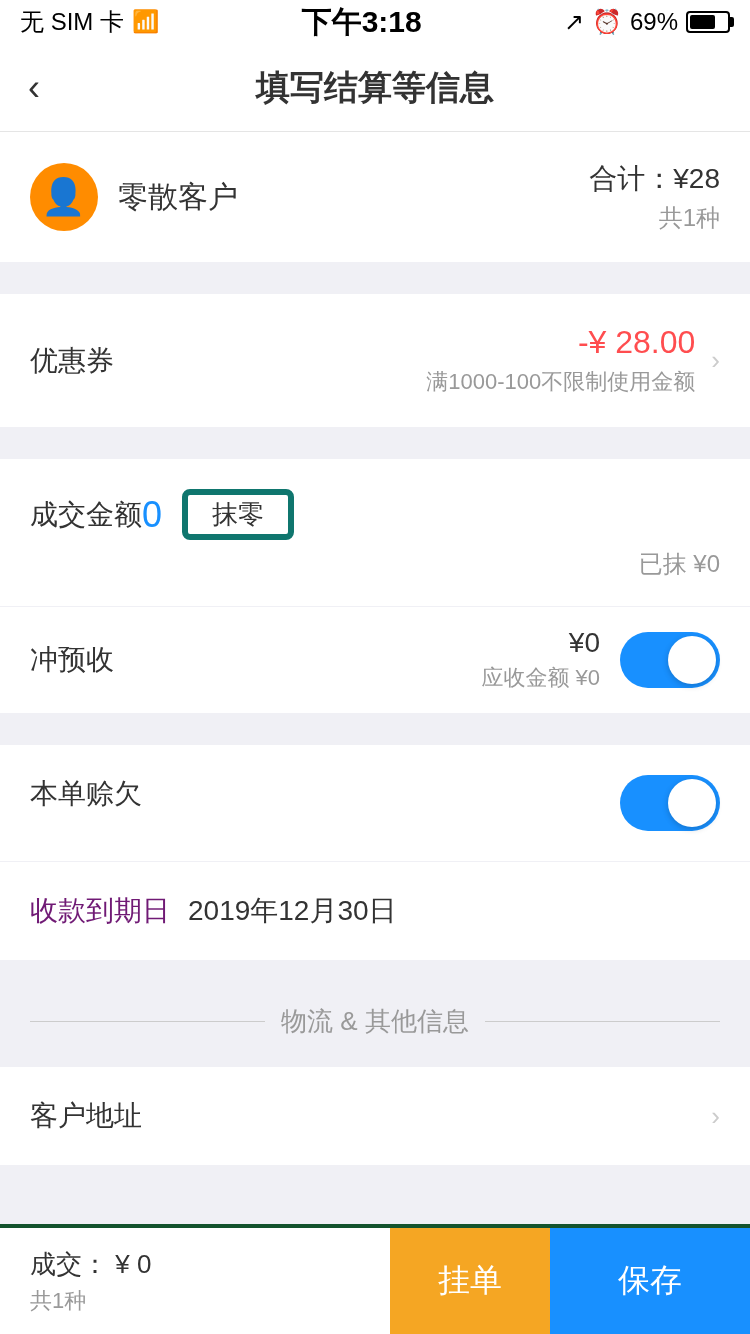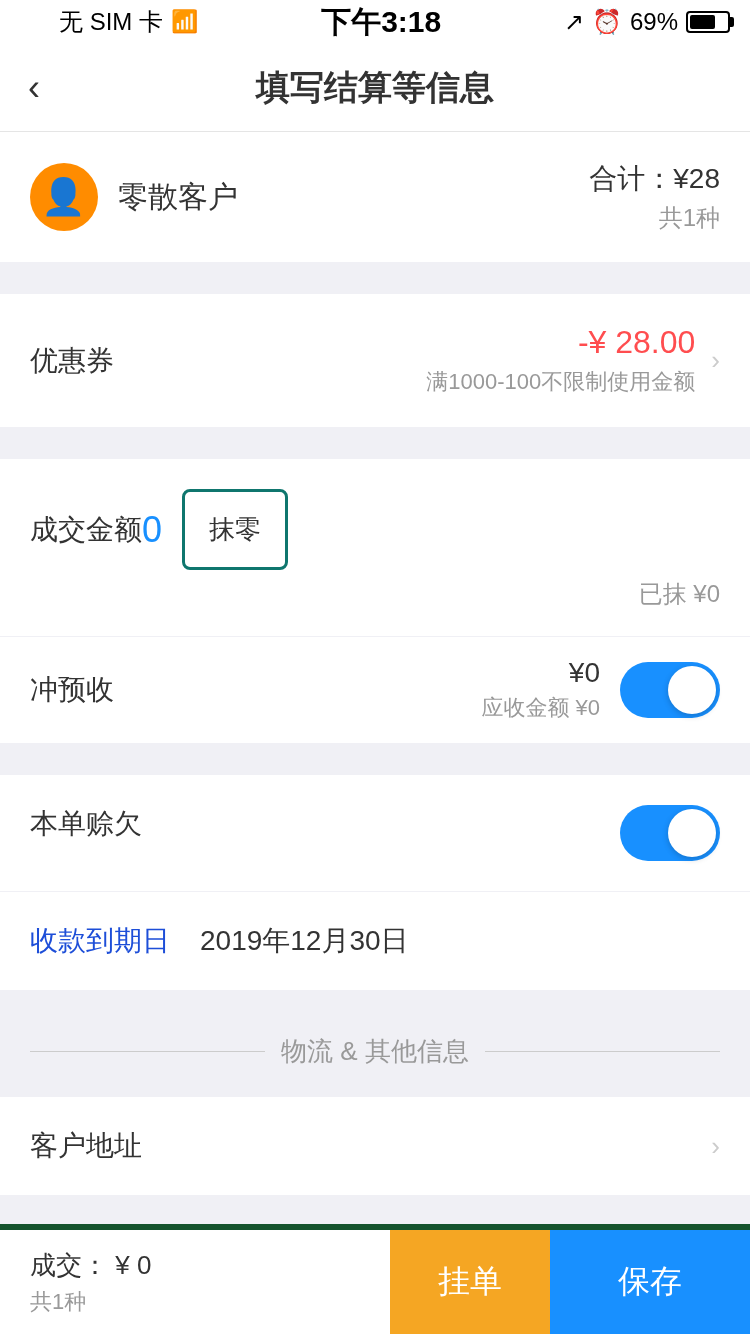--- a/index.html
+++ b/index.html
@@ -18,21 +18,21 @@
     .status-bar {
       height: 44px;
       background: #fff;
       display: flex;
       align-items: center;
       justify-content: space-between;
       padding: 0 20px;
       font-size: 24px;
       color: #000;
     }
-    .status-left { display: flex; align-items: center; gap: 8px; margin-left: 39px; }
+    .status-left { display: flex; align-items: center; gap: 8px; }
     .status-center { font-size: 30px; font-weight: 600; }
     .status-right { display: flex; align-items: center; gap: 8px; font-size: 24px; }
     .wifi-icon, .signal-icon { font-size: 22px; }
     .battery {
       width: 44px; height: 22px;
       border: 2px solid #000;
       border-radius: 4px;
       position: relative;
       display: inline-flex;
       align-items: center;
@@ -145,23 +145,23 @@
       display: flex;
       align-items: center;
       gap: 20px;
     }
     .transaction-value {
       font-size: 36px;
       color: #1890ff;
       font-weight: 500;
     }
     .round-btn {
-      border: 3px solid #0f766e;
+      border: 6px solid #0f766e;
       border-radius: 8px;
-      padding: 20px 24px;
+      padding: 2px 24px;
       font-size: 26px;
       color: #333;
       background: #fff;
       cursor: pointer;
     }
     .transaction-bottom {
       font-size: 24px;
       color: #999;
       text-align: right;
       padding: 8px 0 16px;
@@ -217,21 +217,21 @@
     .credit-label { font-size: 28px; color: #333; }
 
     
     .due-row {
       display: flex;
       align-items: center;
       padding: 30px 30px;
       background: #fff;
       border-top: 1px solid #f0f0f5;
     }
-    .due-label { font-size: 28px; color: #1d4ed8; margin-right: 30px; }
+    .due-label { font-size: 28px; color: #701a75; margin-right: 18px; }
     .due-date { font-size: 28px; color: #333; }
 
     
     .section-header {
       display: flex;
       align-items: center;
       justify-content: center;
       padding: 28px 30px;
       background: #f0f0f5;
       gap: 16px;
@@ -260,21 +260,21 @@
     
     .bottom-bar {
       position: fixed;
       bottom: 0;
       left: 0;
       width: 750px;
       height: 110px;
       background: #fff;
       display: flex;
       align-items: center;
-      border-top: 6px solid #14532d;
+      border-top: 4px solid #14532d;
     }
     .bottom-info {
       flex: 1;
       padding: 0 30px;
     }
     .bottom-deal { font-size: 26px; color: #333; }
     .bottom-count { font-size: 22px; color: #999; margin-top: 4px; }
     .bottom-btns {
       display: flex;
       height: 100%;

